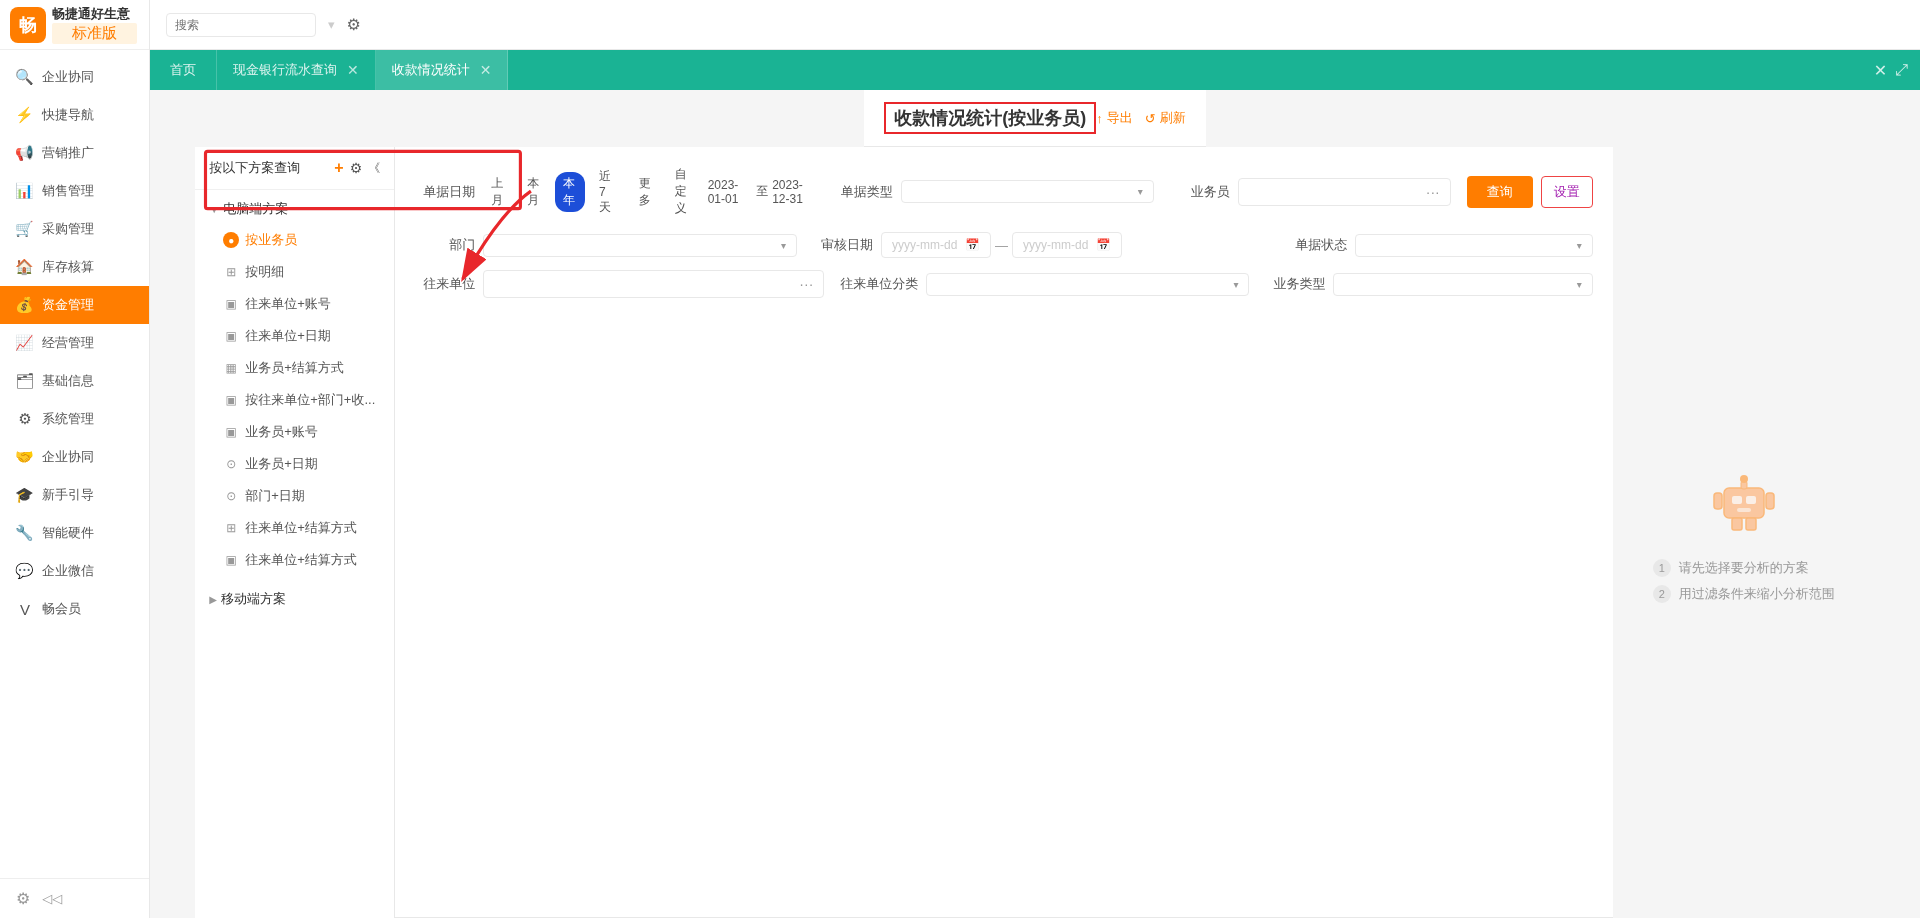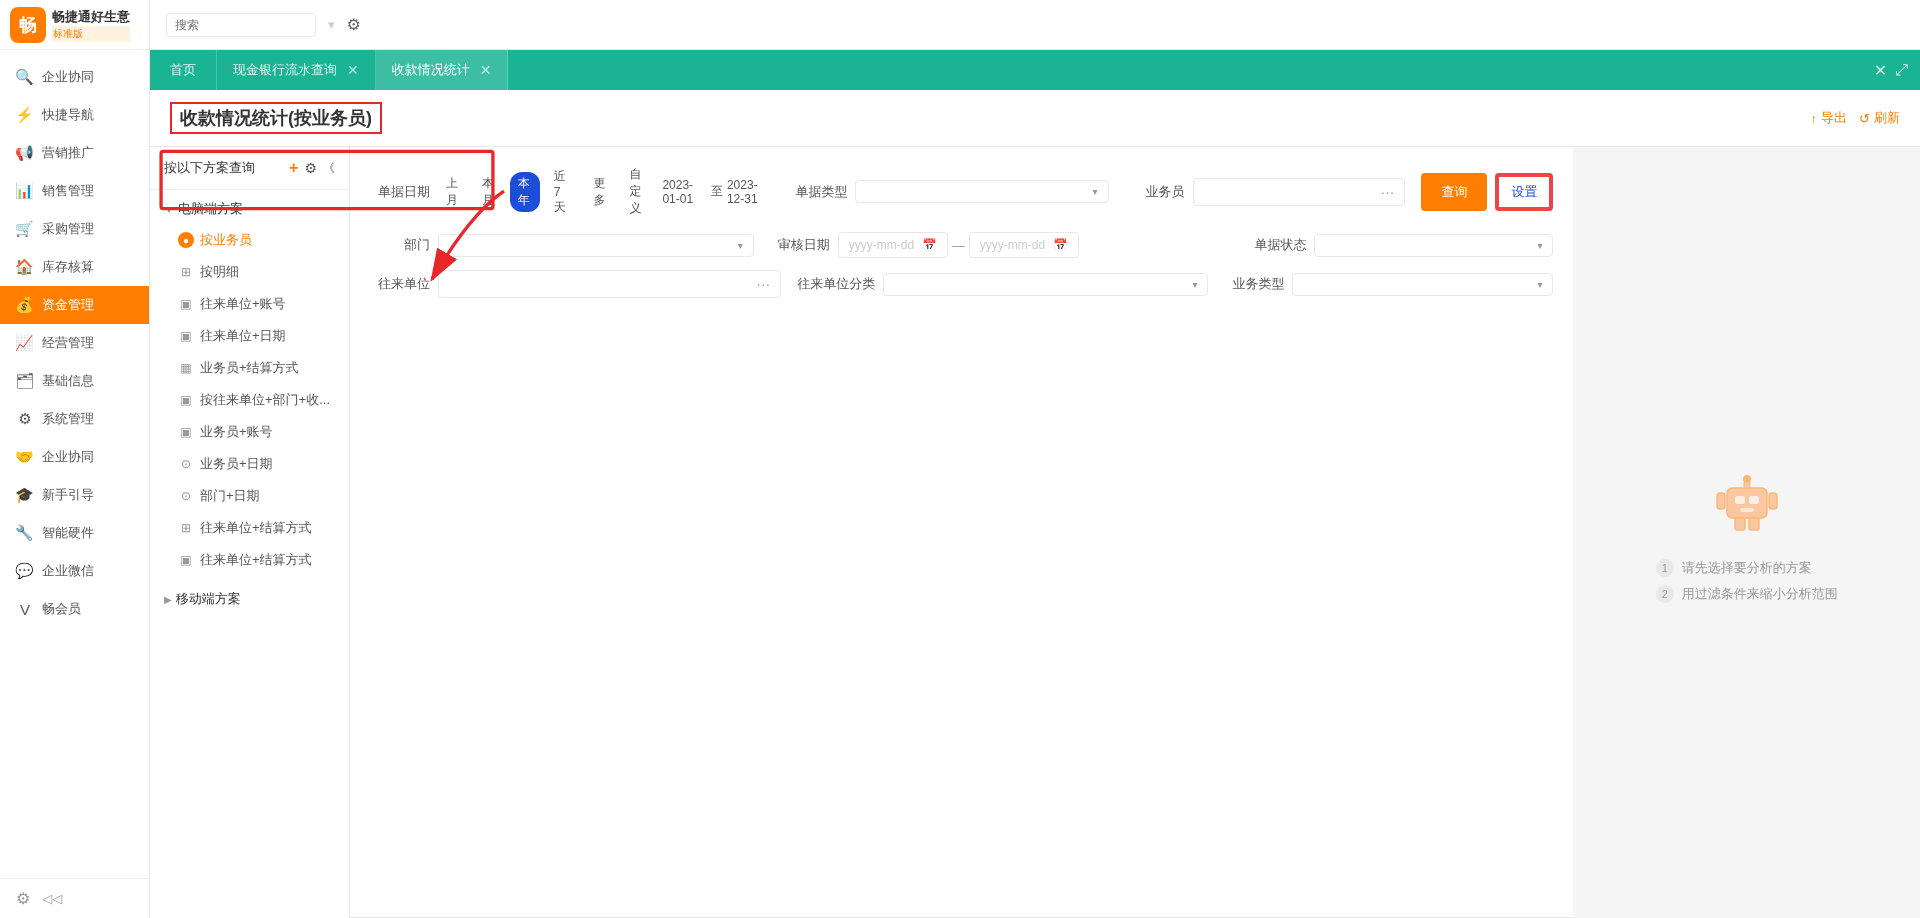--- a/index.html
+++ b/index.html
@@ -2,21 +2,21 @@
 <html><head>
   <meta charset="utf-8">
   <style>
     * { box-sizing: border-box; margin: 0; padding: 0; }
     body { font-family: 'Microsoft YaHei', Arial, sans-serif; font-size: 13px; background: #f5f5f5; color: #333; display: flex; height: 918px; overflow: hidden; }
 
     
     .sidebar { width: 150px; background: #fff; display: flex; flex-direction: column; border-right: 1px solid #e8e8e8; flex-shrink: 0; }
     .sidebar-logo { height: 50px; background: #fff; display: flex; align-items: center; padding: 0 10px; border-bottom: 1px solid #eee; }
     .logo-icon { width: 36px; height: 36px; background: #ff7d00; border-radius: 8px; display: flex; align-items: center; justify-content: center; color: white; font-size: 18px; font-weight: bold; margin-right: 6px; }
-    .logo-badge { font-size: 10px; color: #ff7d00; background: #fff3e0; padding: 1px 1px; border-radius: 2px; }
+    .logo-badge { font-size: 15px; color: #ff7d00; background: #fff3e0; padding: 1px 20px; border-radius: 2px; }
     .sidebar-nav { flex: 1; overflow-y: auto; padding: 8px 0; }
     .nav-item { display: flex; align-items: center; padding: 10px 16px; cursor: pointer; color: #555; font-size: 13px; gap: 8px; }
     .nav-item.active { background: #ff7d00; color: white; border-radius: 0; }
     .nav-item .nav-icon { width: 18px; height: 18px; display: flex; align-items: center; justify-content: center; font-size: 15px; flex-shrink: 0; }
     .sidebar-bottom { padding: 10px 16px; border-top: 1px solid #eee; display: flex; align-items: center; gap: 12px; }
     .sidebar-bottom-icon { color: #999; font-size: 16px; cursor: pointer; }
 
     
     .main { flex: 1; display: flex; flex-direction: column; overflow: hidden; }
 
@@ -32,21 +32,21 @@
 
     
     .tab-bar { height: 40px; background: #1ab394; display: flex; align-items: stretch; padding: 0; }
     .tab-item { display: flex; align-items: center; padding: 0 16px; color: rgba(255,255,255,0.85); font-size: 13px; cursor: pointer; gap: 6px; border-right: 1px solid rgba(255,255,255,0.2); }
     .tab-item.home { padding: 0 20px; }
     .tab-item.active { background: rgba(255,255,255,0.15); color: white; }
     .tab-close { color: rgba(255,255,255,0.7); font-size: 14px; margin-left: 4px; }
     .tab-right { margin-left: auto; display: flex; align-items: center; gap: 8px; padding-right: 12px; color: rgba(255,255,255,0.8); font-size: 16px; }
 
     
-    .page-area { flex: 1; overflow: hidden; display: flex; flex-direction: column; background: #f5f5f5; }
+    .page-area { flex: 1; overflow: hidden; display: flex; flex-direction: column; background: #f5f5f5; align-items: center; }
 
     
     .page-header { background: #fff; padding: 12px 20px; border-bottom: 1px solid #e8e8e8; display: flex; align-items: center; }
     .page-title { font-size: 18px; font-weight: bold; color: #333; border: 2px solid #e8272b; padding: 2px 8px; }
     .page-header-actions { margin-left: auto; display: flex; align-items: center; gap: 12px; }
     .btn-export { color: #ff7d00; background: none; border: none; cursor: pointer; font-size: 13px; display: flex; align-items: center; gap: 4px; }
     .btn-refresh { color: #ff7d00; background: none; border: none; cursor: pointer; font-size: 13px; display: flex; align-items: center; gap: 4px; }
 
     
     .content-layout { flex: 1; display: flex; overflow: hidden; }
@@ -77,21 +77,21 @@
     .date-tabs { display: flex; align-items: center; gap: 6px; }
     .date-tab { padding: 3px 8px; font-size: 12px; color: #555; cursor: pointer; border-radius: 2px; }
     .date-tab.active { background: #1d4ed8; color: white; border-radius: 12px; }
     .date-range { display: flex; align-items: center; gap: 4px; font-size: 12px; color: #555; }
     .select-control { border: 1px solid #e8e8e8; border-radius: 4px; padding: 5px 10px; font-size: 13px; color: #555; background: white; display: flex; align-items: center; justify-content: space-between; min-width: 180px; cursor: pointer; }
     .select-arrow { color: #999; font-size: 10px; }
     .date-input { border: 1px solid #e8e8e8; border-radius: 4px; padding: 5px 10px; font-size: 12px; color: #999; background: white; min-width: 110px; display: flex; align-items: center; justify-content: space-between; }
     .date-sep { color: #999; }
     .filter-actions { margin-left: auto; display: flex; gap: 8px; }
     .btn-query { background: #ff7d00; color: white; border: none; border-radius: 4px; padding: 6px 20px; font-size: 13px; cursor: pointer; }
-    .btn-setting { background: white; color: #1d4ed8; border: 4px solid #ef4444; border-radius: 4px; padding: 6px 12px; font-size: 13px; cursor: pointer; }
+    .btn-setting { background: white; color: #a21caf; border: 1px solid #ef4444; border-radius: 4px; padding: 6px 12px; font-size: 13px; cursor: pointer; }
     .collapse-bar { background: #f5f5f5; text-align: center; padding: 8px; color: #999; font-size: 12px; cursor: pointer; border-top: 1px solid #e8e8e8; }
 
     
     .empty-state { flex: 1; display: flex; flex-direction: column; align-items: center; justify-content: center; gap: 16px; padding: 40px; }
     .empty-tips { display: flex; flex-direction: column; gap: 8px; }
     .empty-tip { display: flex; align-items: center; gap: 8px; color: #999; font-size: 13px; }
     .tip-num { width: 18px; height: 18px; border-radius: 50%; background: #e8e8e8; color: #999; font-size: 11px; display: flex; align-items: center; justify-content: center; flex-shrink: 0; }
   </style>
 </head>
 <body>

